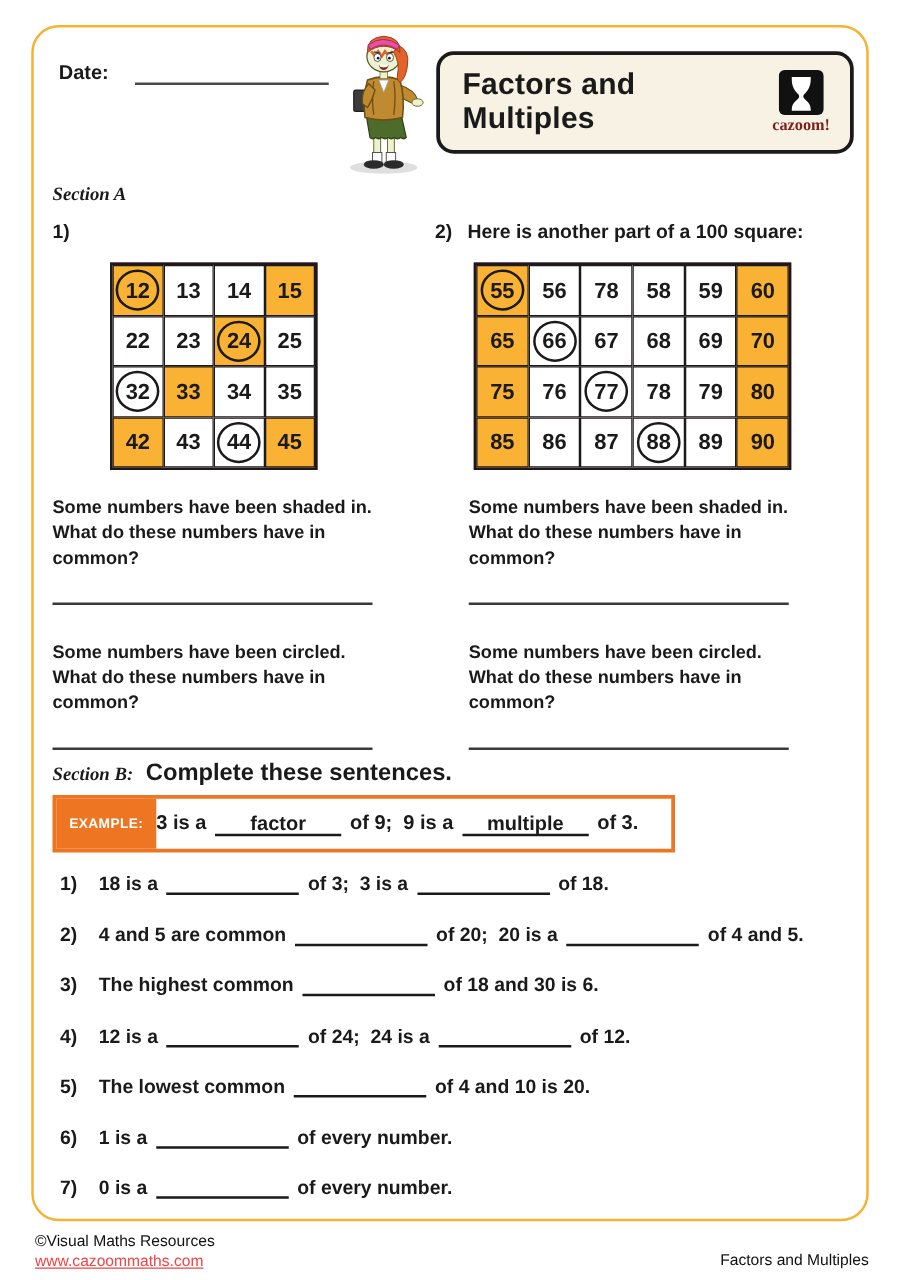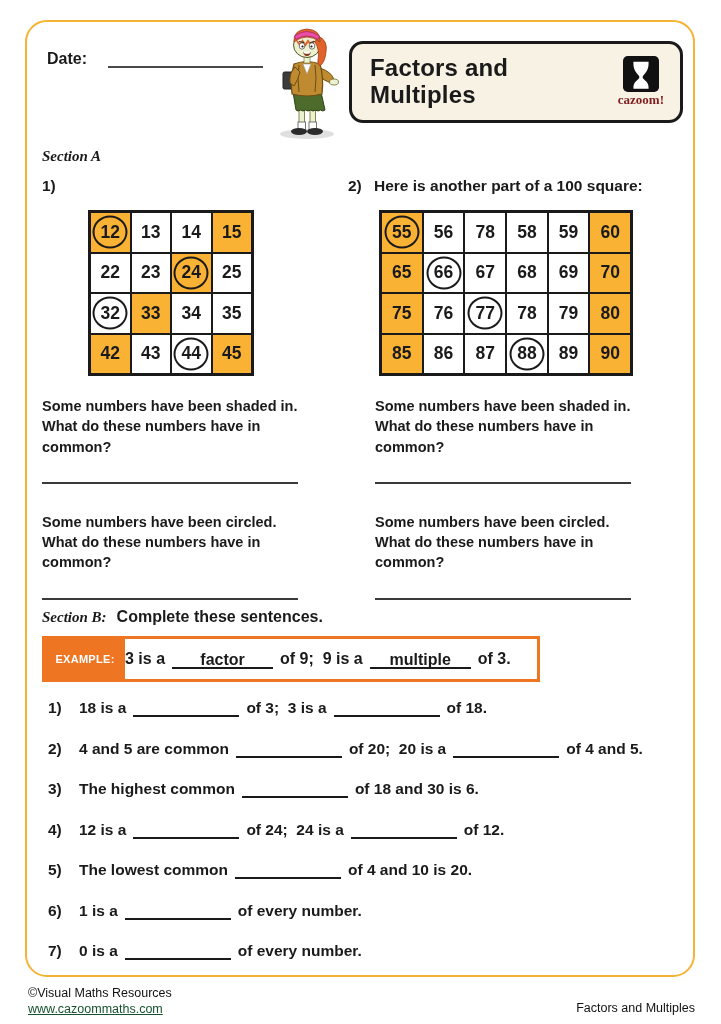--- a/index.html
+++ b/index.html
@@ -61,21 +61,21 @@
 
   .qa-col { position:absolute; width:270px; top:396px; }
   #qa-left  { left:42px; }
   #qa-right { left:375px; }
   .prompt { font-weight:bold; font-size:14.5px; line-height:1.4; }
   .prompt.second { margin-top:28px; }
   .answer-line { width:256px; border-bottom:2.5px solid #3a3a3a; margin-top:25px; }
 
   
   .section-b-row { position:absolute; left:42px; top:608px; display:flex; align-items:baseline; }
-  .section-b-instruction { font-weight:bold; font-size:16px; margin-left:10px; font-style:normal; }
+  .section-b-instruction { font-weight:bold; font-size:19px; margin-left:10px; font-style:normal; }
 
   .example-box {
     position:absolute; left:42px; top:636px; width:498px; height:46px;
     border:3px solid #EE7623; background:#fff; display:flex;
   }
   .example-label {
     width:80px; background:#EE7623; color:#fff; font-weight:bold; font-size:11px;
     display:flex; align-items:center; justify-content:center; letter-spacing:.3px;
   }
   .example-content {
@@ -91,21 +91,21 @@
   .seg { white-space:pre-wrap; }
   .blank {
     display:inline-block; width:106px; height:19px; margin:0 7px;
     border-bottom:2px solid #1a1a1a; text-align:center;
     vertical-align:-4px; font-weight:bold; font-size:16px; line-height:19px;
   }
   .example-content .blank { width:101px; }
 
   
   .footer-left { position:absolute; left:28px; top:986px; font-size:12.5px; color:#111; }
-  .footer-link { color:#14532d; text-decoration:underline; font-size:12.5px; display:inline-block; margin-top:2px; cursor:pointer; }
+  .footer-link { color:#ef4444; text-decoration:underline; font-size:12.5px; display:inline-block; margin-top:2px; cursor:pointer; }
   .footer-right { position:absolute; right:26px; top:1001px; font-size:12.5px; color:#111; }
 </style>
 </head>
 <body>
 
 <div class="frame"></div>
 
 <div class="id-fields">
   <div class="id-row">
     <span class="id-label">Date:</span>

